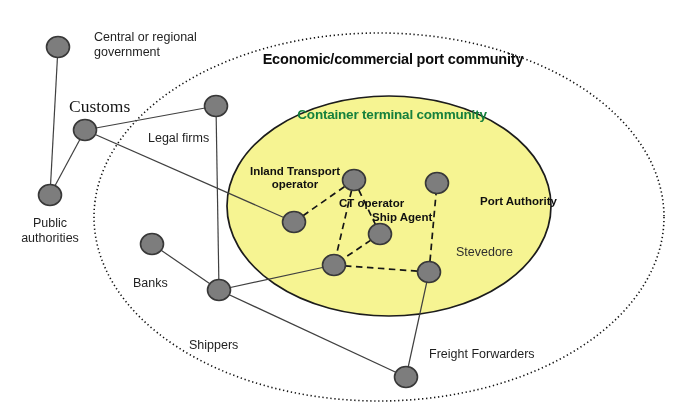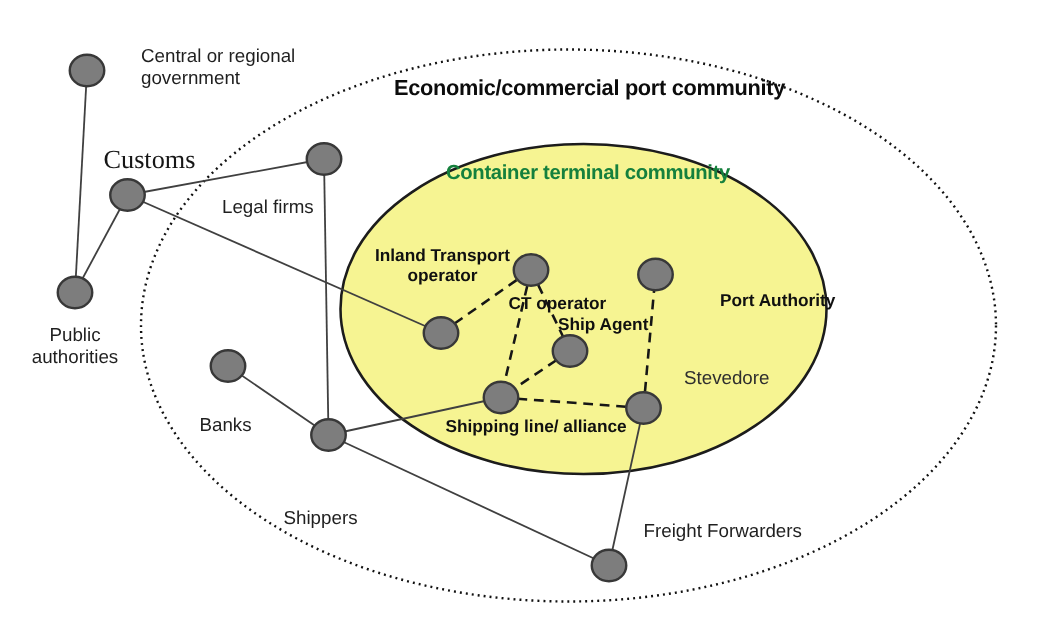--- a/index.html
+++ b/index.html
@@ -95,15 +95,14 @@
   <div class="lbl nowrap" style="left:429px;top:347px;">Freight Forwarders</div>
 
   <div class="lbl bold nowrap" style="left:339px;top:152px;margin-top:45px;">CT operator</div>
 
   <div class="lbl bold nowrap" style="left:372px;top:211px;text-align:right;">Ship Agent</div>
 
   <div class="lbl bold nowrap" style="left:452px;top:195px;margin-left:28px;">Port Authority</div>
 
   <div class="lbl plain-dark nowrap" style="left:456px;top:245px;">Stevedore</div>
 
-  <div class="lbl bold nowrap" style="left:297px;top:279px;">Shipping line/ alliance</div>
 
 </div>
 
 </body></html>

